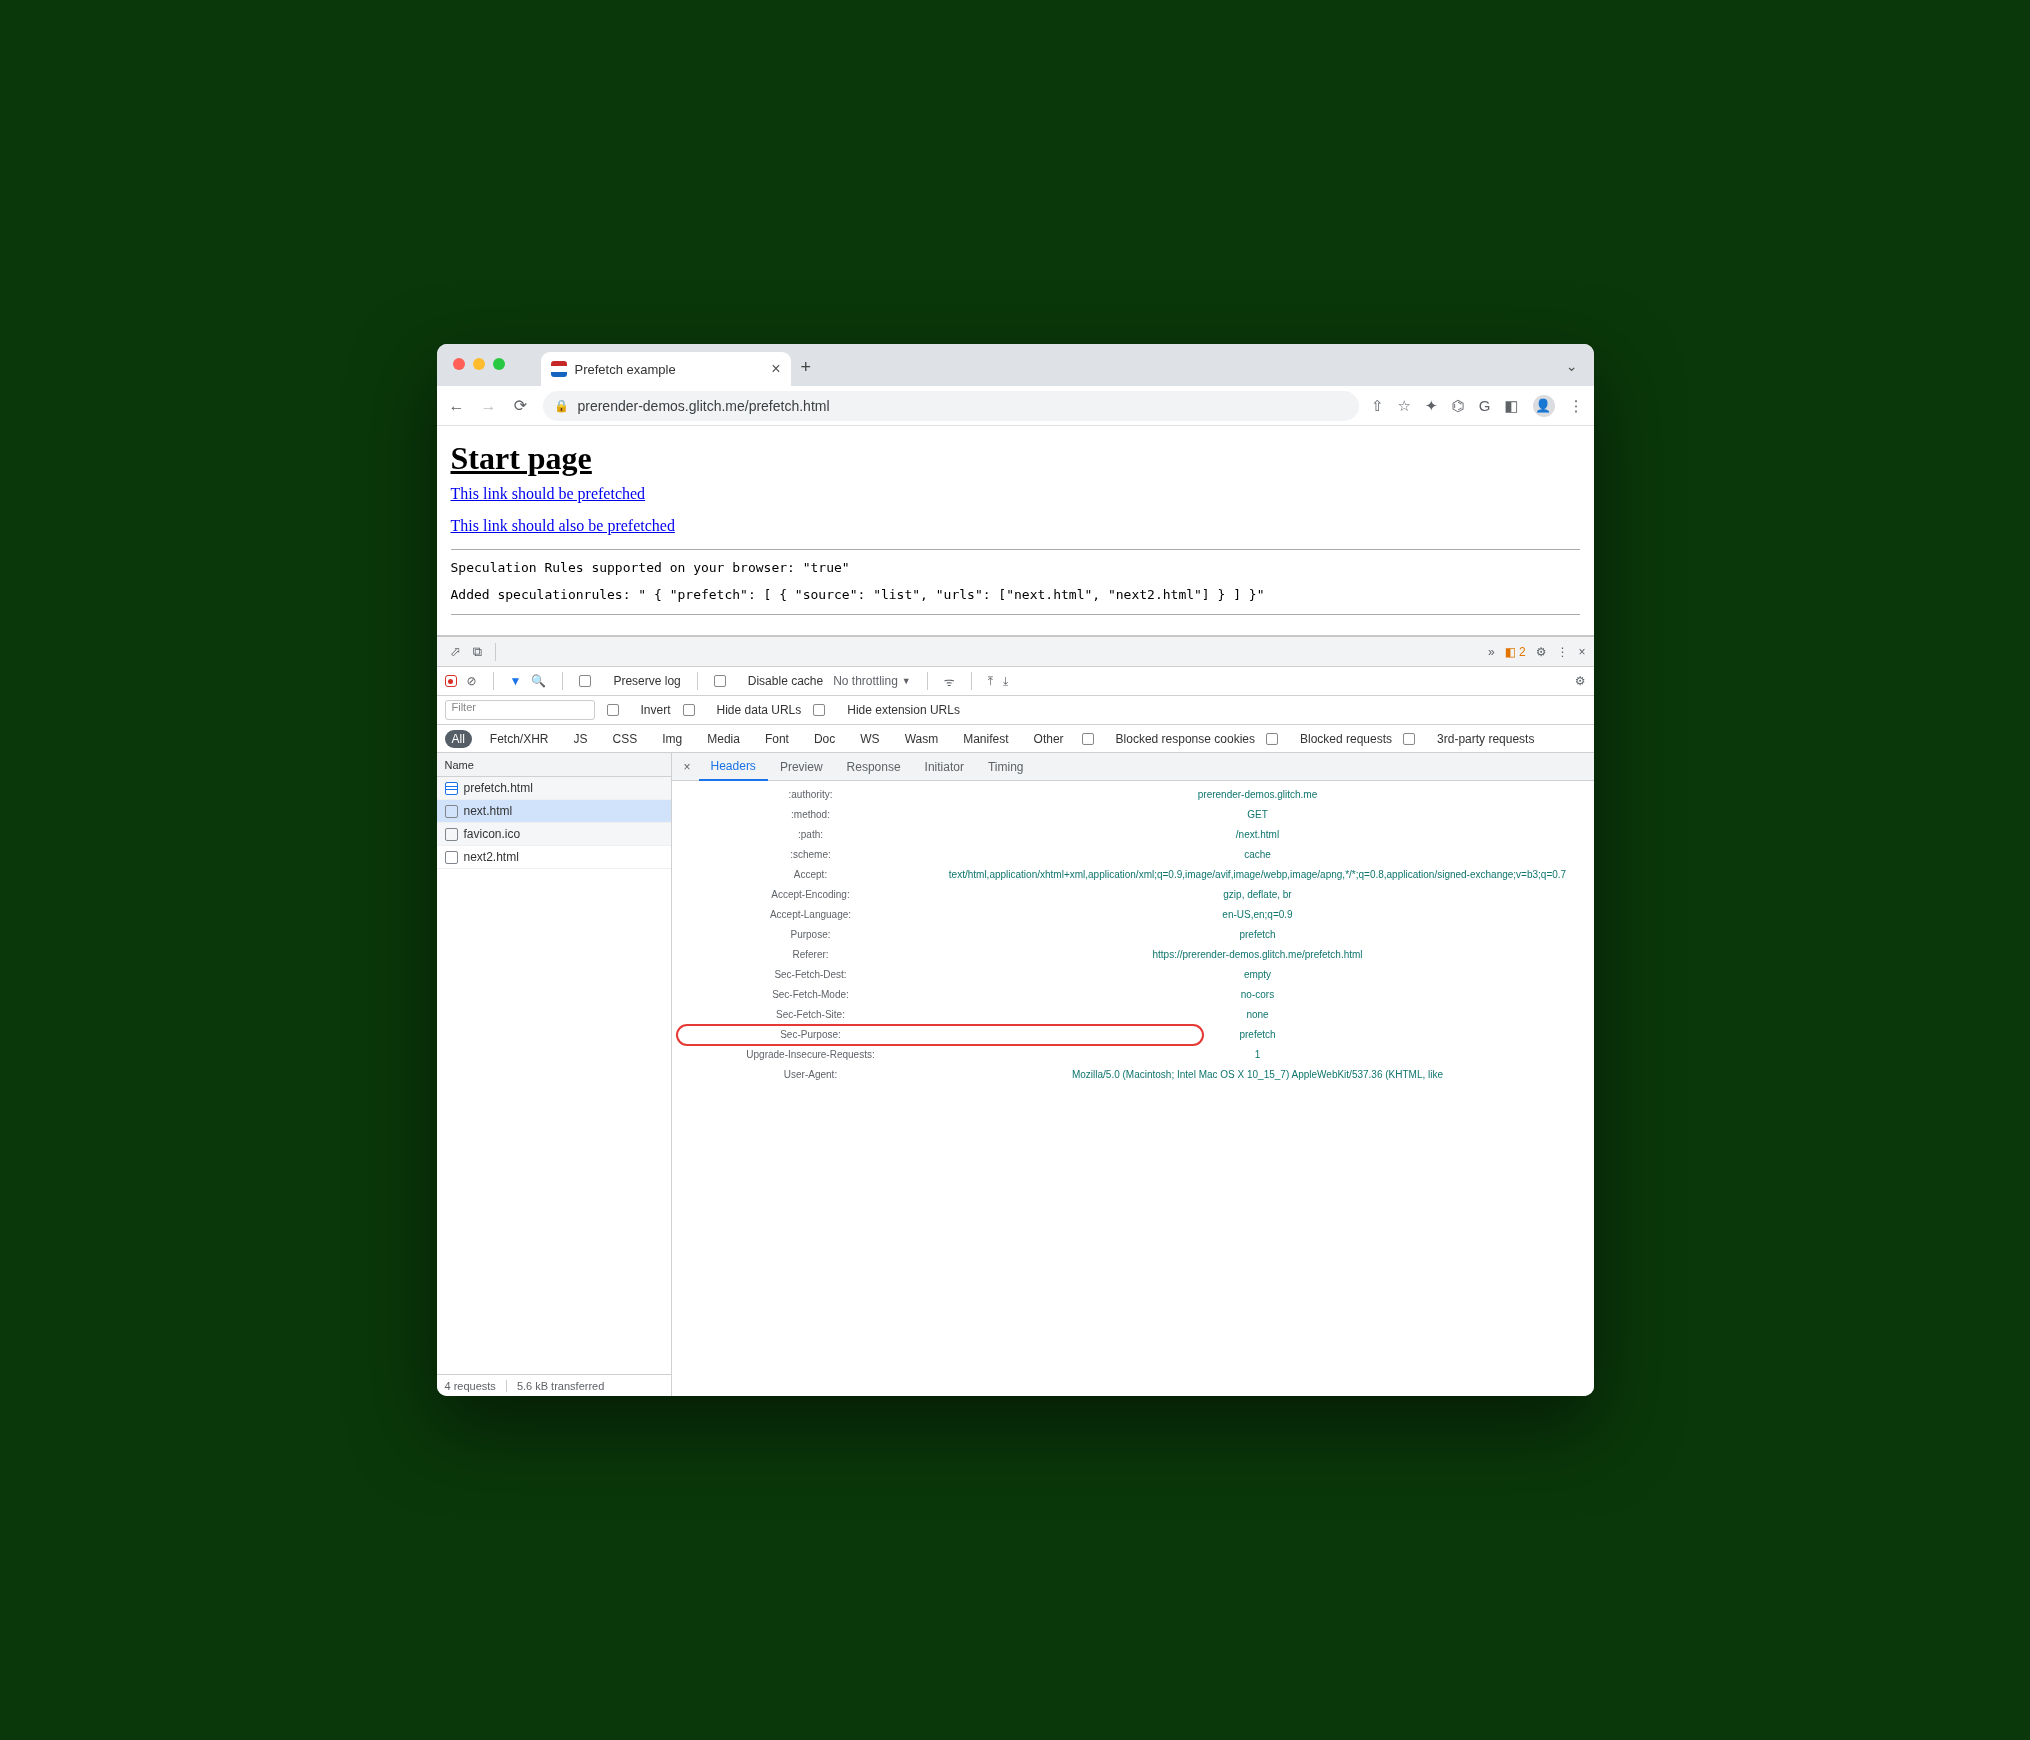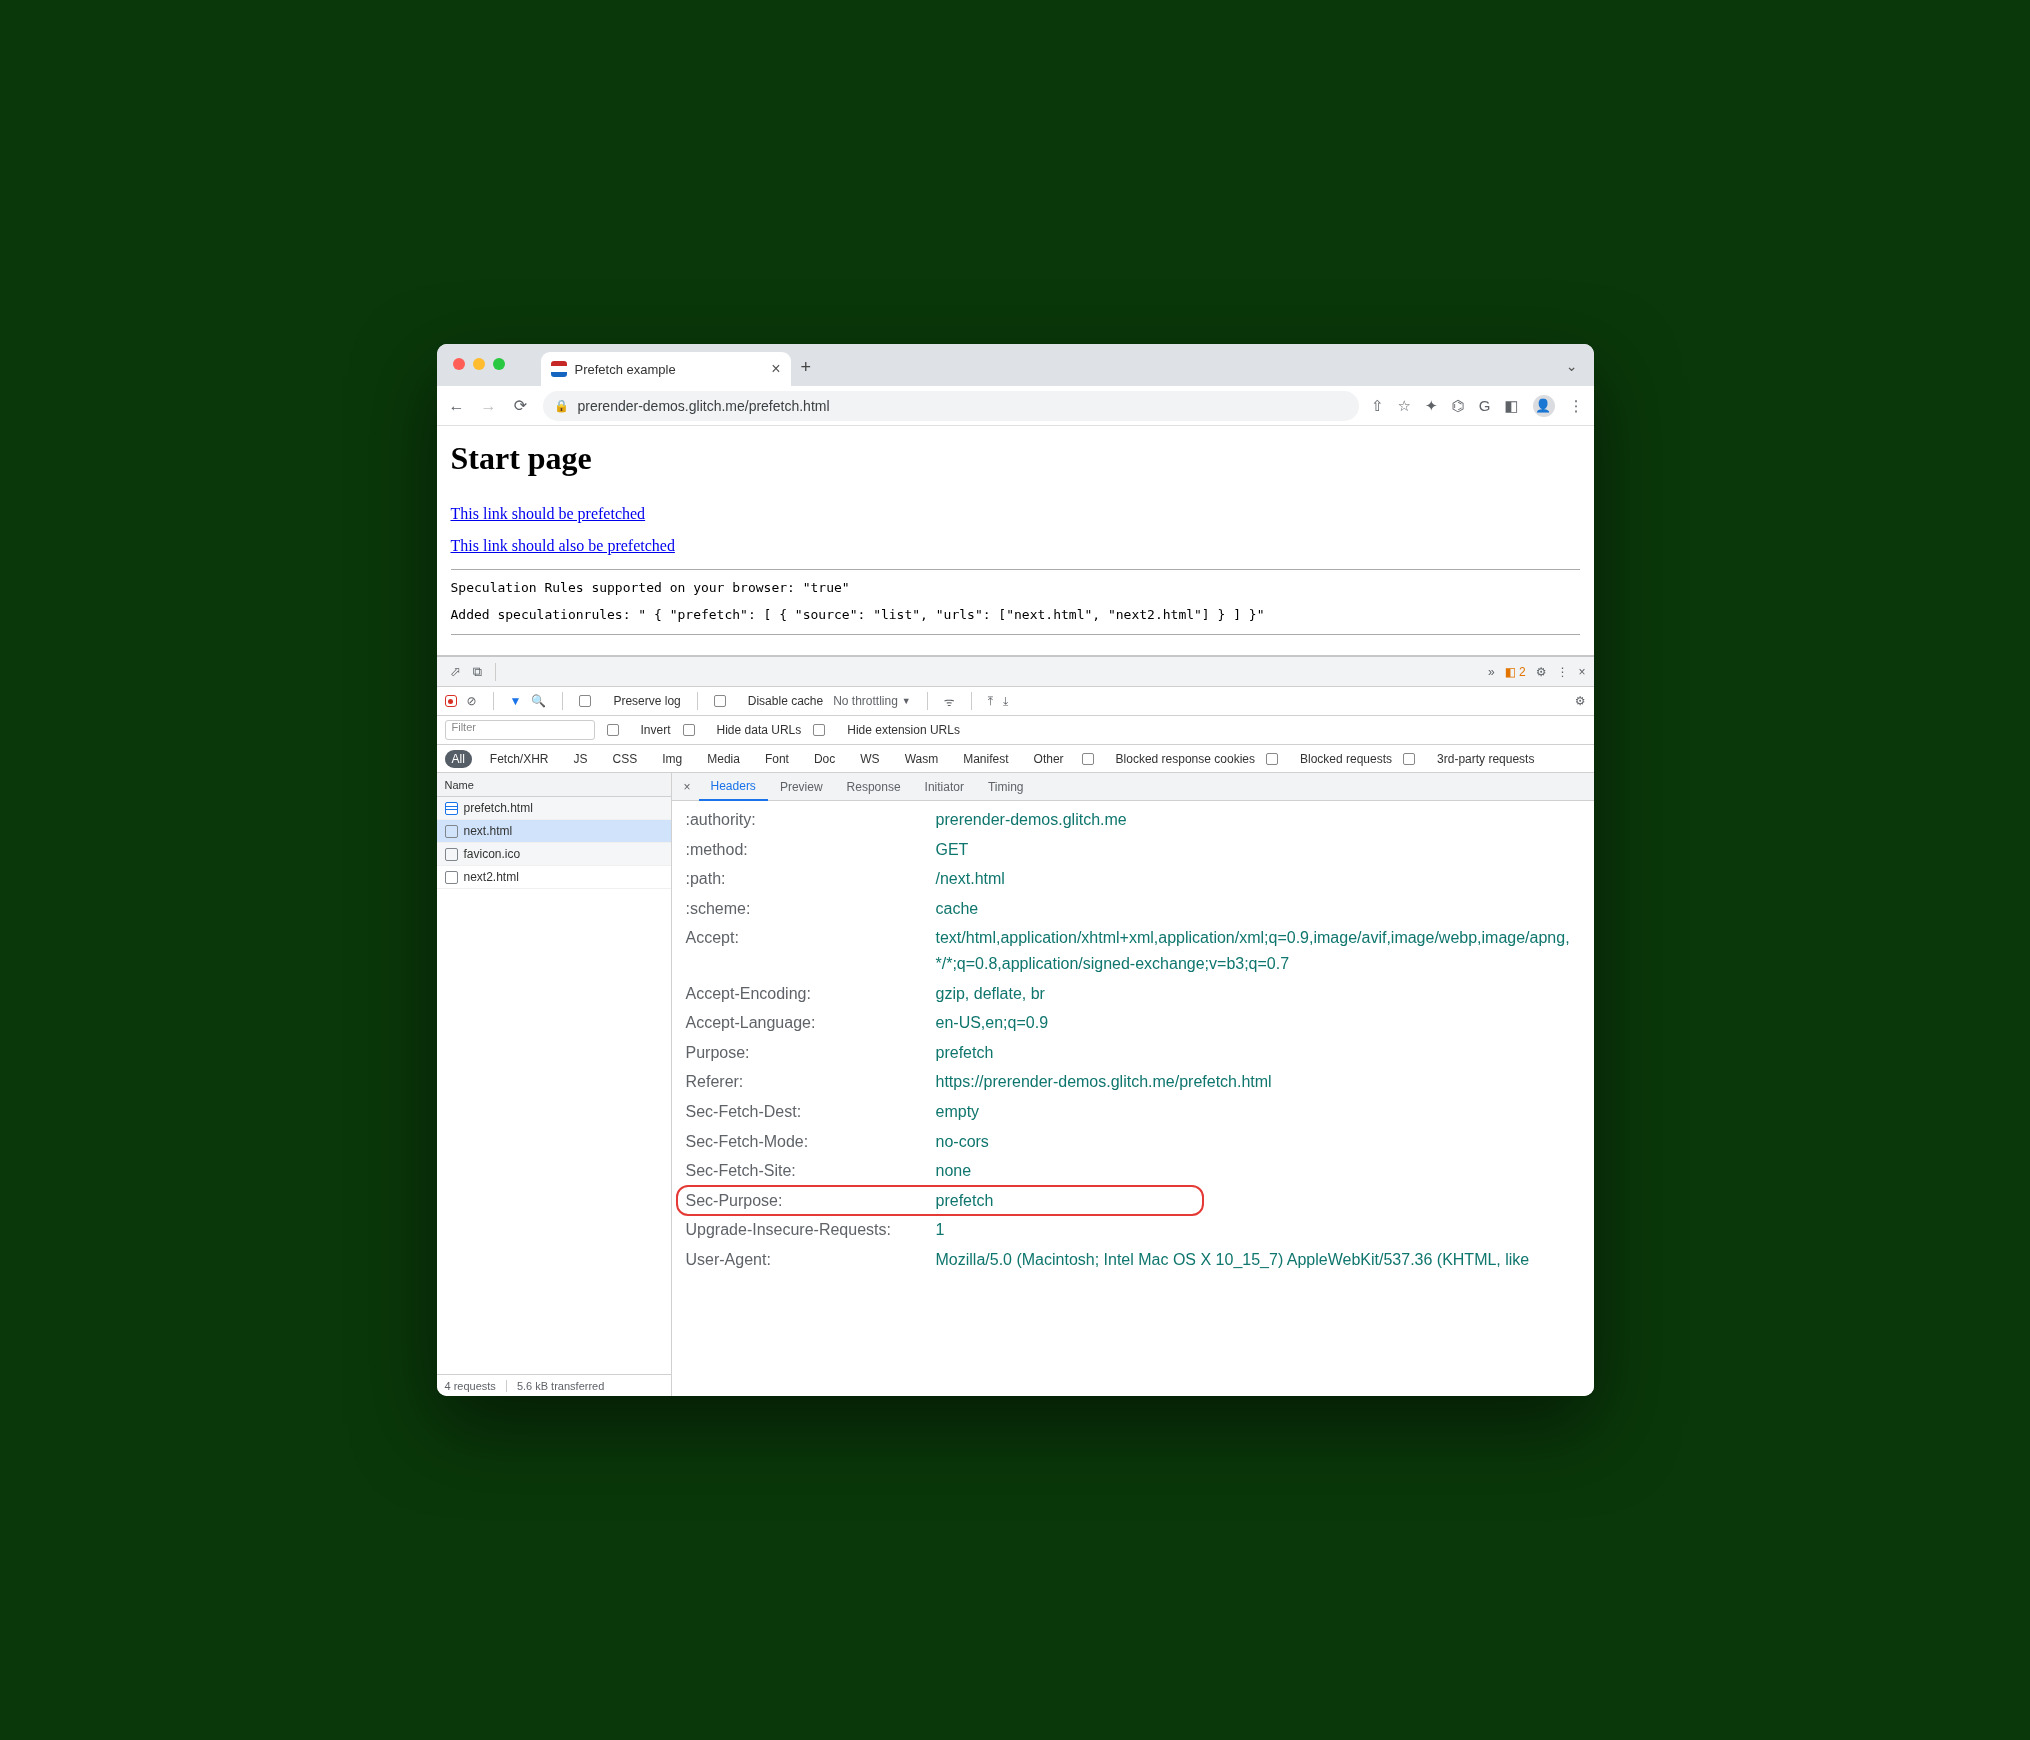--- a/index.html
+++ b/index.html
@@ -14,21 +14,21 @@
   .tab .close { margin-left: auto; font-size: 16px; color: #555; }
   .newtab { margin-left: 10px; margin-bottom: 8px; color:#444; font-size: 18px; }
   .chev { position: absolute; right: 16px; top: 14px; color:#555; font-size: 14px; }
   .toolbar { height: 40px; background: #fff; border-bottom: 1px solid #e0e0e0; display: flex; align-items: center; padding: 0 10px; gap: 12px; color:#5f6368; }
   .tb-ico { width: 20px; text-align: center; font-size: 16px; }
   .addr { flex: 1; display:flex; align-items:center; gap:8px; background:#f1f3f4; height:30px; border-radius:15px; padding:0 12px; font-size:14px; color:#3c4043; }
   .addr .lock { font-size:12px; color:#5f6368; }
   .right-icons { display:flex; gap:14px; align-items:center; font-size:15px; color:#5f6368; }
   .avatar { width:22px; height:22px; border-radius:50%; background:#dadce0; display:flex; align-items:center; justify-content:center; font-size:13px; }
   .page { padding: 14px 14px 10px; font-family: Georgia, 'Times New Roman', serif; color:#000; }
-  .page h1 { font-size: 32px; font-weight: bold; margin-bottom: 28px; }
+  .page h1 { font-size: 32px; font-weight: bold; margin-bottom: 8px; text-decoration: underline; }
   .page a { color: #0000ee; text-decoration: underline; font-size: 16px; display:block; margin-bottom: 14px; }
   .page hr { border:none; border-top:1px solid #aaa; margin: 10px 0; }
   .mono { font-family: Menlo, Consolas, monospace; font-size: 13px; white-space: pre-wrap; margin-bottom: 12px; }
   .devtools { flex:1; display:flex; flex-direction:column; border-top: 2px solid #c7c7c7; font-size:12px; color:#333; background:#fff; overflow:hidden; }
   .dt-tabs { height:30px; background:#f1f3f4; border-bottom:1px solid #d0d0d0; display:flex; align-items:center; padding:0 8px; gap:0; }
   .dt-ic { width:22px; text-align:center; color:#5f6368; font-size:13px; }
   .dt-sep { width:1px; height:18px; background:#ccc; margin:0 6px; }
   .dt-tab { padding: 0 10px; height:30px; display:flex; align-items:center; color:#5f6368; cursor:pointer; }
   .dt-tab.active { color:#1a73e8; border-bottom:2px solid #1a73e8; }
   .dt-tab.highlight { background:#e4e6e8; }
@@ -54,21 +54,21 @@
   .reqrow.sel { background:#d0e3fb; }
   .dicon { width:13px; height:13px; border:1.5px solid #80868b; border-radius:2px; flex-shrink:0; }
   .dicon.doc { border-color:#1a73e8; background: linear-gradient(#fff 30%, #1a73e8 30% 40%, #fff 40% 55%, #1a73e8 55% 65%, #fff 65%); }
   .status { height:22px; border-top:1px solid #d0d0d0; display:flex; align-items:center; padding:0 8px; gap:10px; font-size:11px; color:#5f6368; margin-top:auto; }
   .status span + span { border-left:1px solid #ccc; padding-left:10px; }
   .detail { flex:1; display:flex; flex-direction:column; overflow:hidden; }
   .detail-tabs { height:28px; background:#f1f3f4; border-bottom:1px solid #d0d0d0; display:flex; align-items:center; padding:0 4px; gap:0; }
   .dtab { padding:0 12px; height:28px; display:flex; align-items:center; color:#5f6368; font-size:12px; }
   .dtab.active { color:#1a73e8; border-bottom:2px solid #1a73e8; }
   .headers { flex:1; overflow:auto; padding:4px 0; }
-  .hrow { display:flex; padding:2px 14px; font-size:16px; line-height:1.6; }
+  .hrow { display:flex; padding:2px 14px; font-size:10px; line-height:1.6;text-align:center; }
   .hname { width:250px; flex-shrink:0; color:#5f6368; }
   .hval { flex:1; color:#0f766e; word-break:break-all; }
   .hl { position:relative; }
   .hl::before { content:''; position:absolute; left:4px; right:390px; top:-1px; bottom:-1px; border:2px solid #e53935; border-radius:12px; pointer-events:none; }
 </style>
 </head>
 <body>
 
 <div class="window">
 

